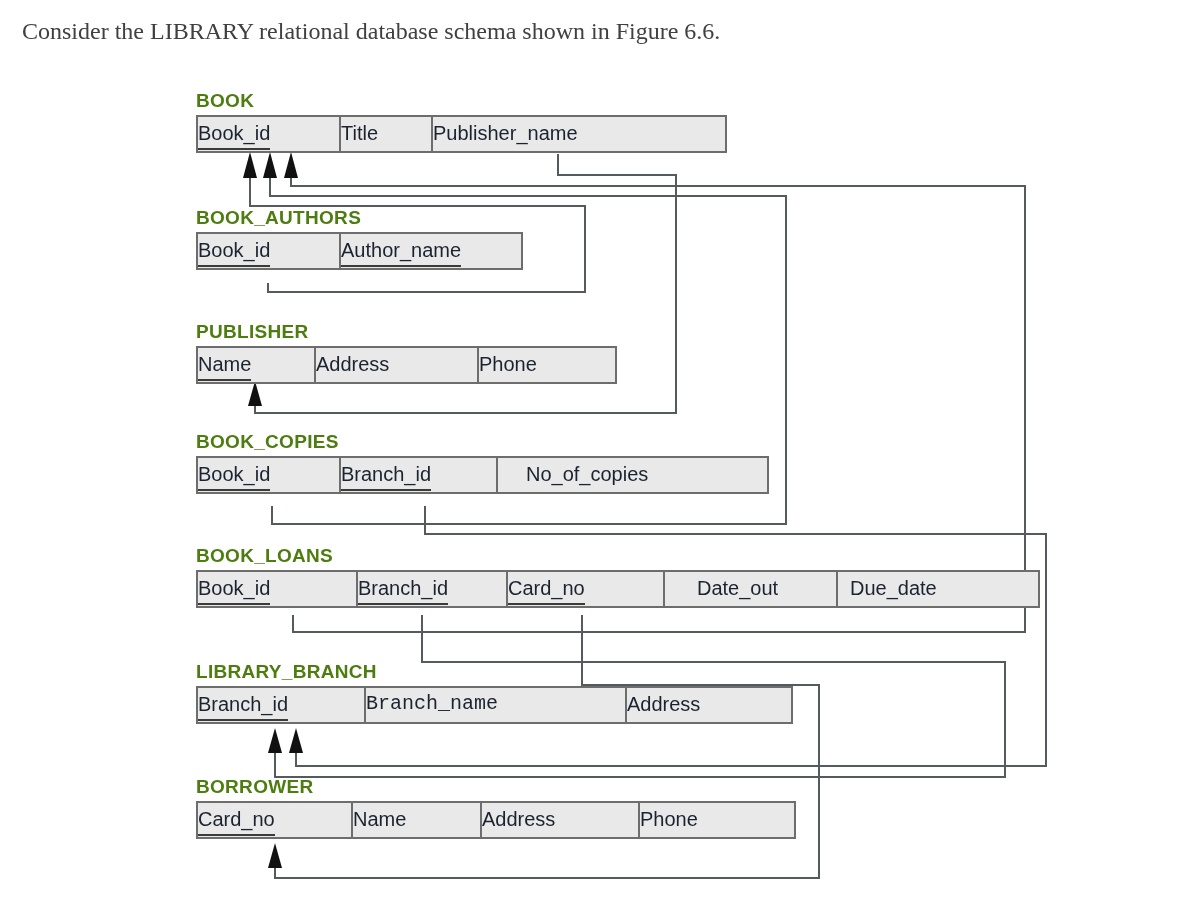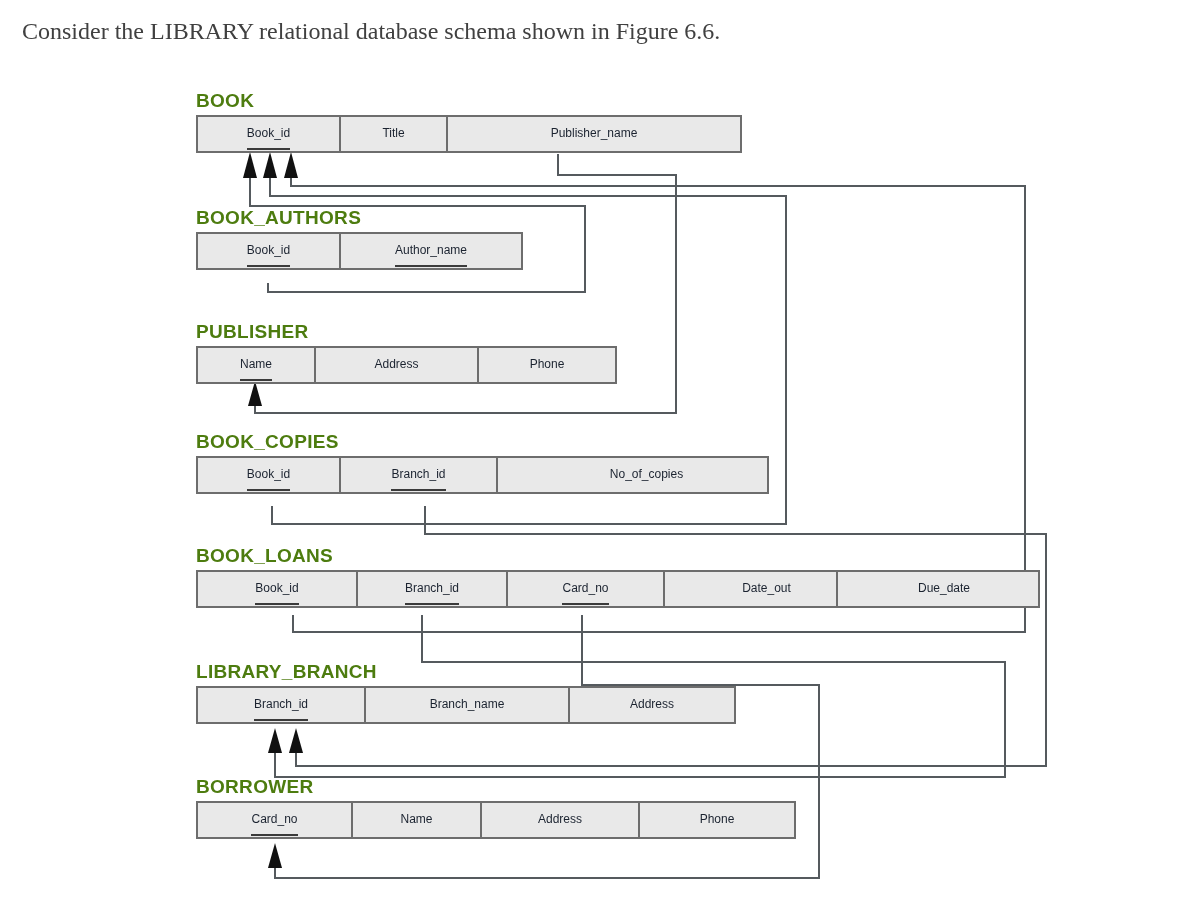--- a/index.html
+++ b/index.html
@@ -51,23 +51,22 @@
     display: flex;
     border: 2px solid #6d6d6d;
     background: #e9e9e9;
     box-sizing: border-box;
   }
   .attr {
     box-sizing: border-box;
     border-right: 2px solid #6d6d6d;
     height: 34px;
     line-height: 32px;
-    text-align: center;
     font-family: "Liberation Sans", sans-serif;
-    font-size: 12px;
+    font-size: 20px;
     color: #1b2330;
     white-space: nowrap;
     position: relative;
   }
   .attr:last-child { border-right: none; }
   .attr > span { display: inline-block; }
   .attr.pk > span {
     border-bottom: 2px solid #3b3b3b;
     line-height: 30px;
   }
@@ -110,21 +109,21 @@
     <polygon class="arrowhead" points="275,728 268,753 282,753"></polygon>
 
     <path d="M 582 615 L 582 685 L 819 685 L 819 878 L 275 878 L 275 868"></path>
     <polygon class="arrowhead" points="275,843 268,868 282,868"></polygon>
   </svg>
 
   <div class="relation" style="left:196px; top:90px;">
     <div class="rel-name">BOOK</div>
     <div class="rel-table">
       <div class="attr pk" style="width:143px;"><span>Book_id</span></div>
-      <div class="attr" style="width:107px;"><span>Title</span></div>
+      <div class="attr" style="width:92px;"><span>Title</span></div>
       <div class="attr" style="width:292px;"><span>Publisher_name</span></div>
     </div>
   </div>
 
   <div class="relation" style="left:196px; top:207px;">
     <div class="rel-name">BOOK_AUTHORS</div>
     <div class="rel-table">
       <div class="attr pk" style="width:143px;"><span>Book_id</span></div>
       <div class="attr pk" style="width:180px;"><span>Author_name</span></div>
     </div>
@@ -156,21 +155,21 @@
       <div class="attr pk" style="width:157px;"><span>Card_no</span></div>
       <div class="attr" style="width:173px;padding-left:32px;"><span>Date_out</span></div>
       <div class="attr" style="width:200px;padding-left:12px;"><span>Due_date</span></div>
     </div>
   </div>
 
   <div class="relation" style="left:196px; top:661px;">
     <div class="rel-name">LIBRARY_BRANCH</div>
     <div class="rel-table">
       <div class="attr pk" style="width:168px;"><span>Branch_id</span></div>
-      <div class="attr" style="width:204px;"><span>Branch_name</span></div>
+      <div class="attr" style="width:261px;font-family:Liberation Mono, monospace;"><span>Branch_name</span></div>
       <div class="attr" style="width:164px;"><span>Address</span></div>
     </div>
   </div>
 
   <div class="relation" style="left:196px; top:776px;">
     <div class="rel-name">BORROWER</div>
     <div class="rel-table">
       <div class="attr pk" style="width:155px;"><span>Card_no</span></div>
       <div class="attr" style="width:129px;"><span>Name</span></div>
       <div class="attr" style="width:158px;"><span>Address</span></div>

